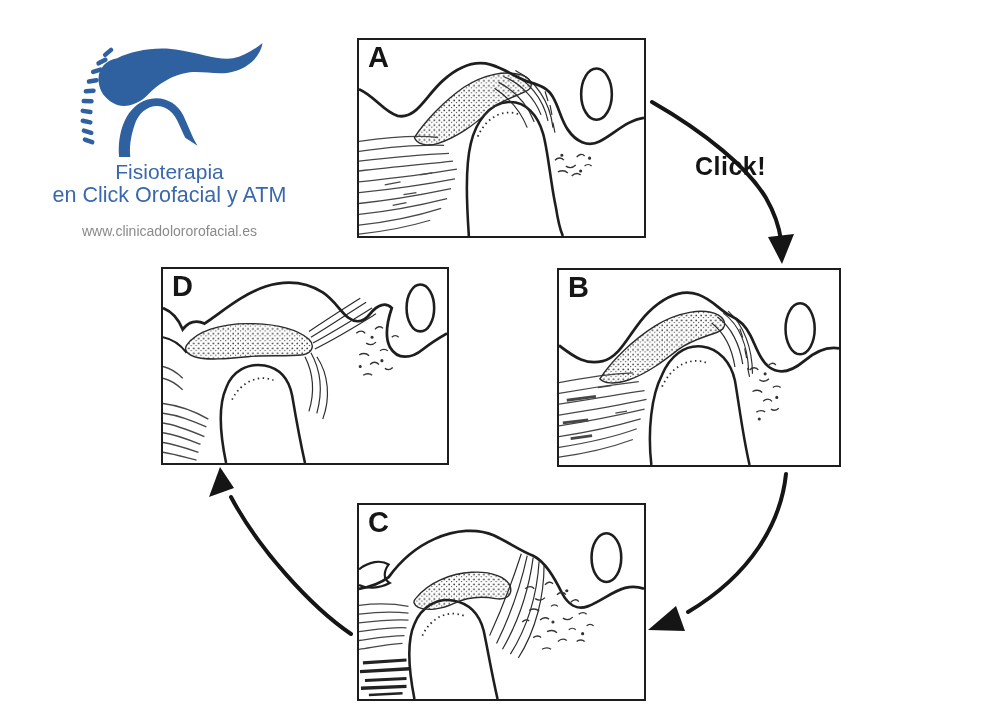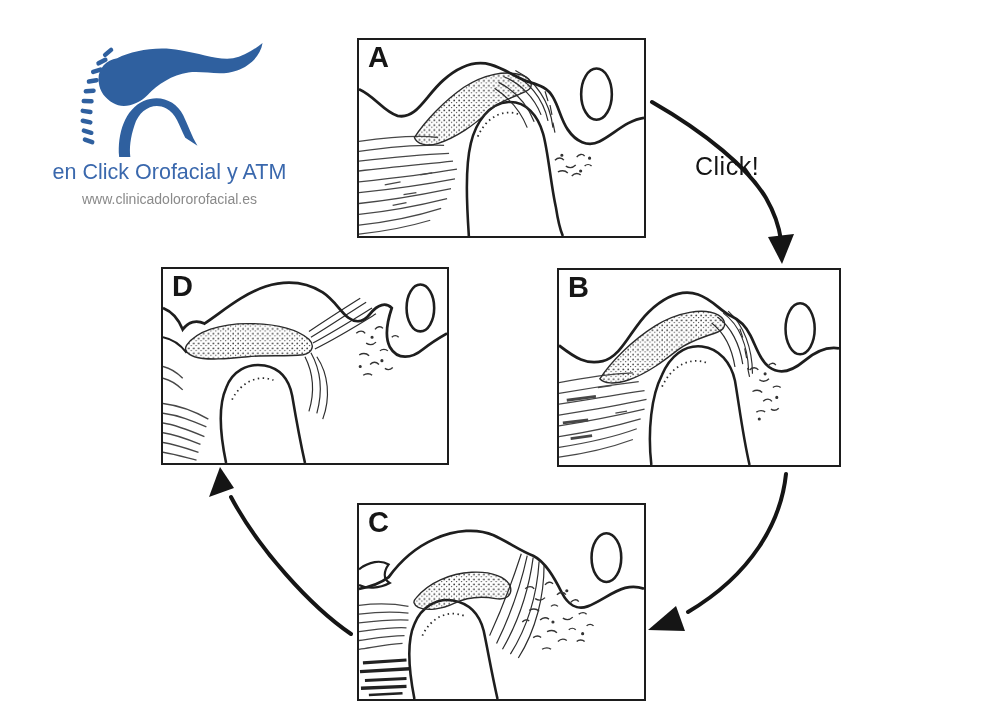--- a/index.html
+++ b/index.html
@@ -6,39 +6,39 @@
   .canvas {
     position:relative; width:1000px; height:720px; background:#ffffff;
     overflow:hidden; font-family:"Liberation Sans", sans-serif;
   }
 
   
   .logo { position:absolute; left:52px; top:40px; width:235px; text-align:center; }
   .logo-icon { display:block; margin:0 auto; width:204px; height:120px; }
   .logo-line1 { color:#3a68ad; font-size:21px; line-height:1.1; }
   .logo-line2 { color:#3a68ad; font-size:21.5px; line-height:1.15; }
-  .logo-web   { color:#8a8a8a; font-size:14px; line-height:1.3; margin-top:5px; }
+  .logo-web   { color:#8a8a8a; font-size:14px; line-height:1.3; margin-top:14px; }
 
   
   .panel { position:absolute; background:#ffffff; border:2.5px solid #1d1d1d; box-sizing:border-box; }
   .panel svg { width:100%; height:100%; display:block; }
   .panel-label {
     position:absolute; top:3px; left:9px; z-index:2;
     font-size:29px; font-weight:bold; color:#161616; line-height:1;
   }
   .panel-a { left:357px; top:38px;  width:289px; height:200px; }
   .panel-b { left:557px; top:268px; width:284px; height:199px; }
   .panel-c { left:357px; top:503px; width:289px; height:198px; }
   .panel-d { left:161px; top:267px; width:288px; height:198px; }
 
   
   .arrows-layer { position:absolute; left:0; top:0; width:1000px; height:720px; pointer-events:none; }
   .click-label {
     position:absolute; left:695px; top:152px;
-    font-size:25px; font-weight:normal; color:#141414; letter-spacing:.5px;
+    font-size:25px; font-weight:bold; color:#141414; letter-spacing:.5px;
   }
 </style>
 </head>
 <body>
 
 <div class="canvas">
 
   <div class="logo">
     <svg class="logo-icon" viewBox="0 0 200 118">
       <g fill="#2f609f">
@@ -51,20 +51,21 @@
         <rect x="12" y="68" width="12" height="4.4" rx="2.2" transform="rotate(8 18 70)"></rect>
         <rect x="12" y="78" width="12" height="4.4" rx="2.2" transform="rotate(12 18 80)"></rect>
         <rect x="13" y="88" width="12" height="4.4" rx="2.2" transform="rotate(16 19 90)"></rect>
         <rect x="14" y="97" width="12" height="4.4" rx="2.2" transform="rotate(20 20 99)"></rect>
       </g>
       <path fill="#2f609f" d="M30,42 C28,30 36,20 48,18 C64,10 88,6 110,10 C130,13 146,20 162,18 C172,16 182,10 191,3
            C189,16 178,26 166,30 C150,36 134,30 118,32 C102,34 88,44 78,54 C68,64 54,68 44,62 C36,57 31,51 30,42 Z"></path>
       <path fill="#2f609f" d="M50,115 C48,92 56,68 74,60 C90,53 106,60 113,74 C118,84 121,94 127,104 L115,96
            C109,84 106,72 96,67 C84,61 70,68 65,84 C61,96 60,106 61,115 Z"></path>
     </svg>
+    <div class="logo-line1">Fisioterapia</div>
     <div class="logo-line2">en Click Orofacial y ATM</div>
     <div class="logo-web">www.clinicadolororofacial.es</div>
   </div>
 
   <svg class="arrows-layer" viewBox="0 0 1000 720">
     <g stroke="#151515" stroke-width="4" fill="none" stroke-linecap="round">
       <path d="M652,102 C706,133 748,168 766,198 C774,212 779,226 781,240"></path>
       <path d="M786,474 C781,522 752,574 688,612"></path>
       <path d="M351,634 C310,606 258,548 231,497"></path>
     </g>

